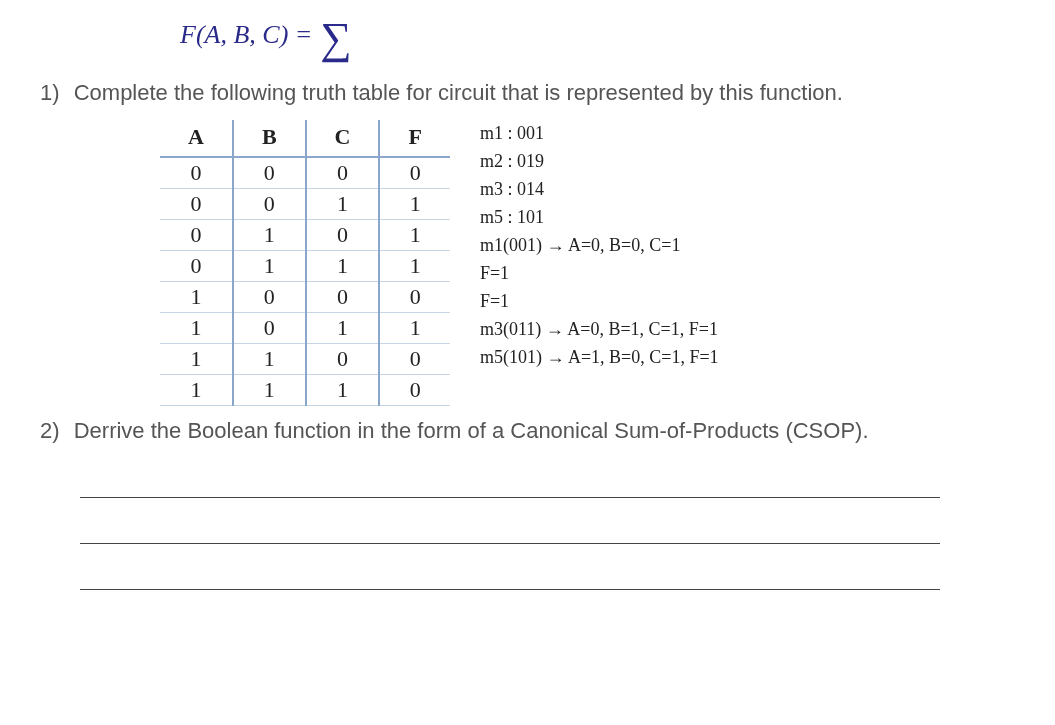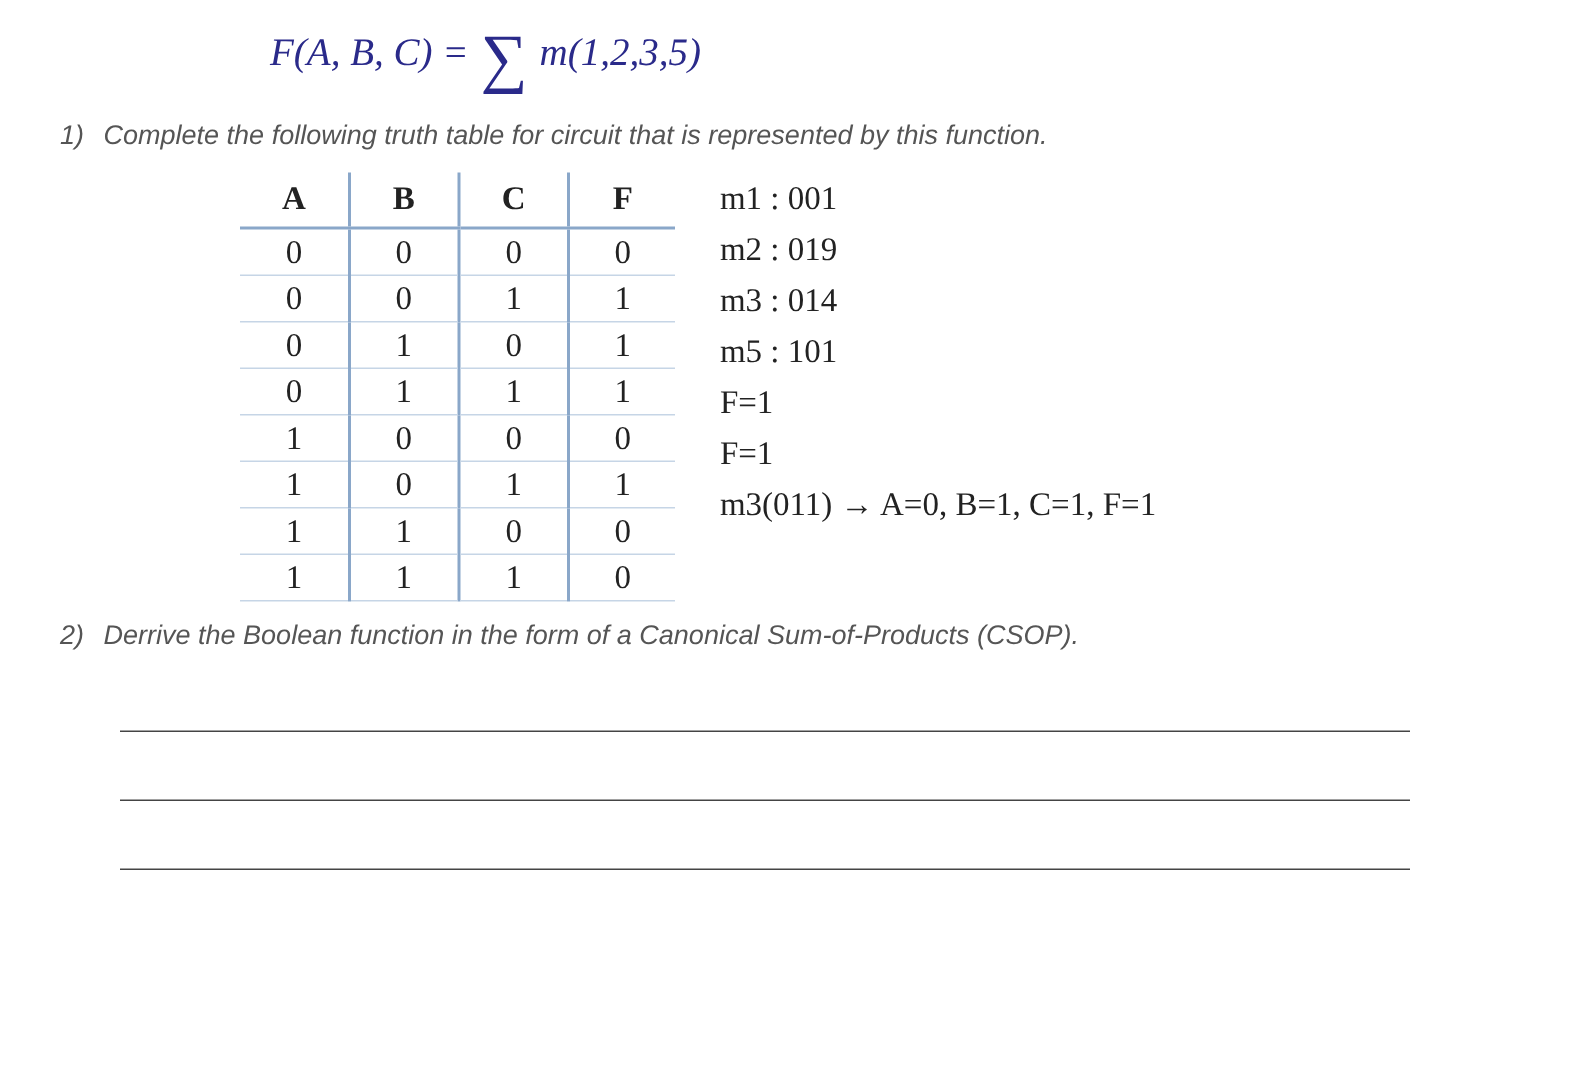--- a/index.html
+++ b/index.html
@@ -31,24 +31,23 @@
   }
   .formula .fn { font-style: italic; }
   .sigma {
     font-size: 44px;
     line-height: 0.6;
     display:inline-block;
     position:relative;
     top:4px;
   }
   .question {
-    font-size: 18px;
+    font-size: 22px;
     color: #555;
     margin: 18px 0 14px 0;
-    font-style: italic;
   }
   .qnum { margin-right: 8px; }
   .main-row {
     display: flex;
     align-items: flex-start;
     gap: 30px;
     margin-left: 120px;
   }
   table.truth {
     border-collapse: collapse;
@@ -68,21 +67,21 @@
     padding: 2px 28px;
     border-bottom: 1px solid #c6d5e6;
     font-family: 'Comic Sans MS', cursive;
     color: #222;
   }
   table.truth td.colsep, table.truth th.colsep {
     border-left: 2px solid #8aa7c9;
   }
   .handnotes {
     font-family: 'Comic Sans MS', cursive;
-    font-size: 22px;
+    font-size: 18px;
     color: #222;
     line-height: 1.5;
     white-space: nowrap;
   }
   .handnotes .line { margin-bottom: 1px; }
   .answer-lines {
     margin-top: 20px;
     margin-left: 40px;
     width: 860px;
   }
@@ -93,21 +92,20 @@
   }
 </style>
 </head>
 <body>
 
 <div class="page">
 
   <div class="formula">
     <span class="fn">F(A, B, C) =</span>
     <span class="sigma">∑</span>
-    <span class="fn">m(1,2,3,5)</span>
   </div>
 
   <div class="question">
     <span class="qnum">1)</span>
     <span>Complete the following truth table for circuit that is represented by this function.</span>
   </div>
 
   <div class="main-row">
 
     <table class="truth">
@@ -169,23 +167,25 @@
           <td class="colsep">0</td>
         </tr>
       </tbody>
     </table>
 
     <div class="handnotes">
       <div class="line">m1 : 001</div>
       <div class="line">m2 : 019</div>
       <div class="line">m3 : 014</div>
       <div class="line">m5 : 101</div>
+      <div class="line">m1(001) → A=0, B=0, C=1</div>
       <div class="line">F=1</div>
       <div class="line">F=1</div>
       <div class="line">m3(011) → A=0, B=1, C=1, F=1</div>
+      <div class="line">m5(101) → A=1, B=0, C=1, F=1</div>
     </div>
 
   </div>
 
   <div class="question" style="margin-top:12px;">
     <span class="qnum">2)</span>
     <span>Derrive the Boolean function in the form of a Canonical Sum-of-Products (CSOP).</span>
   </div>
 
   <div class="answer-lines">

